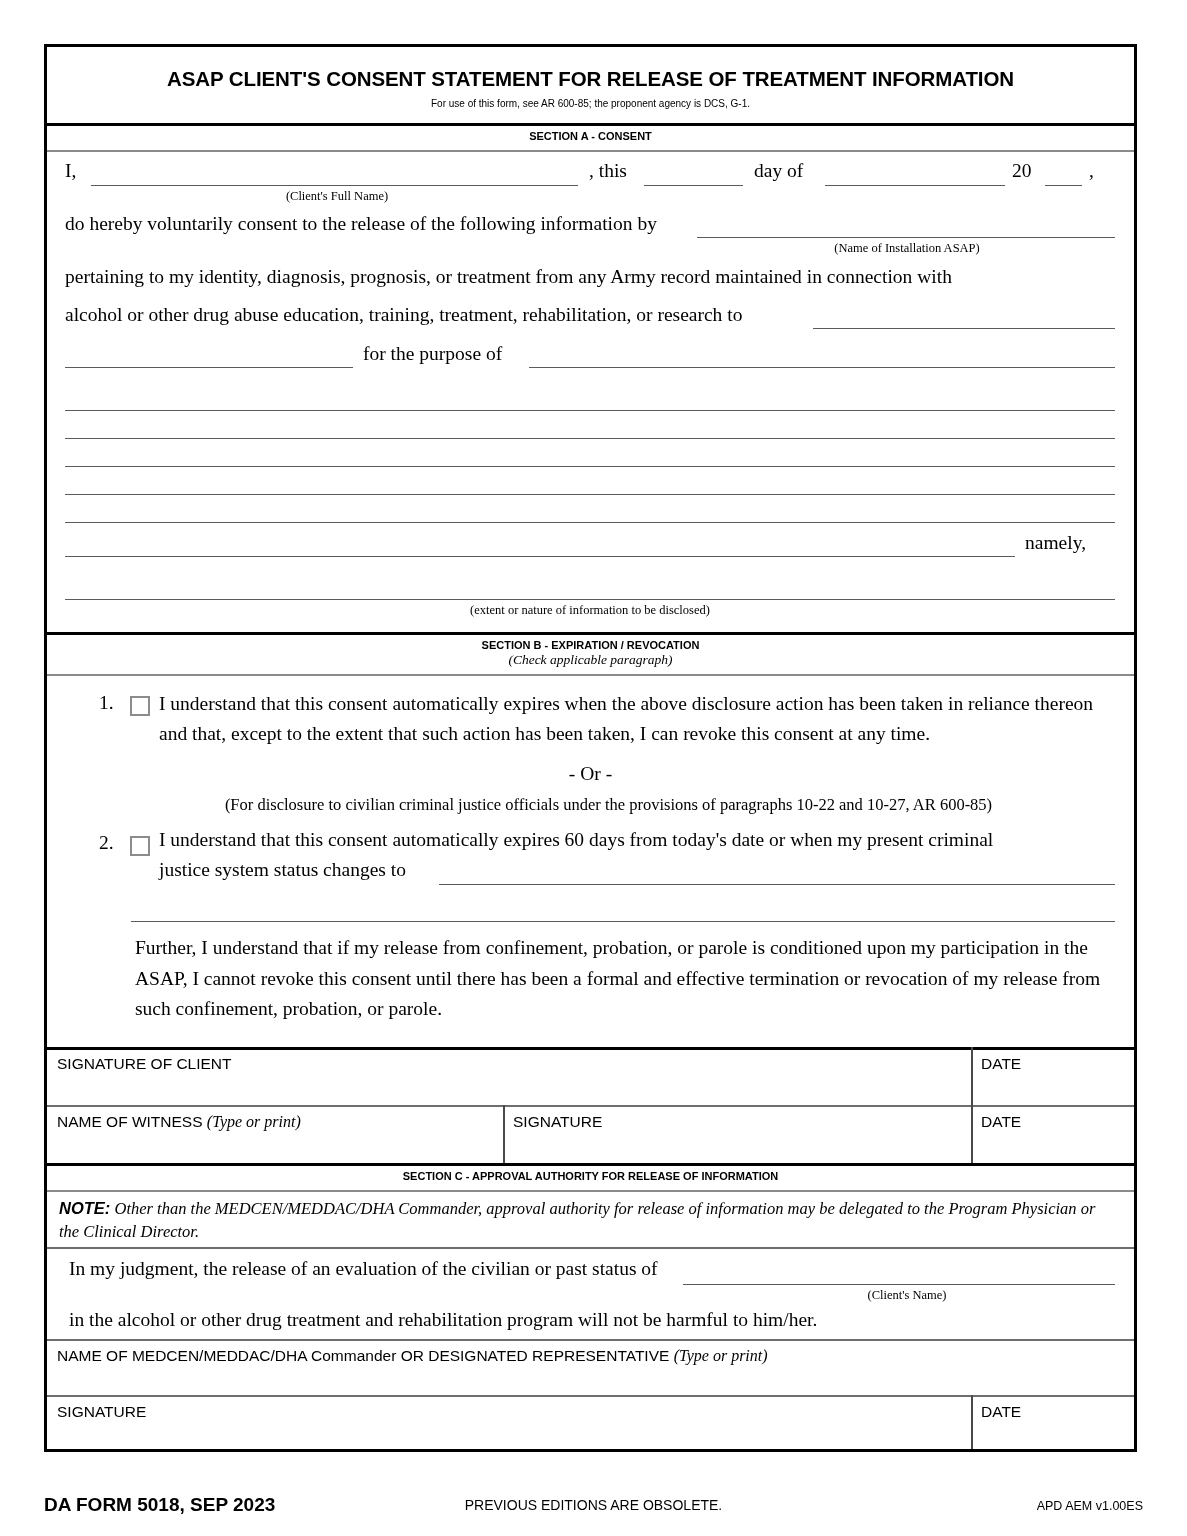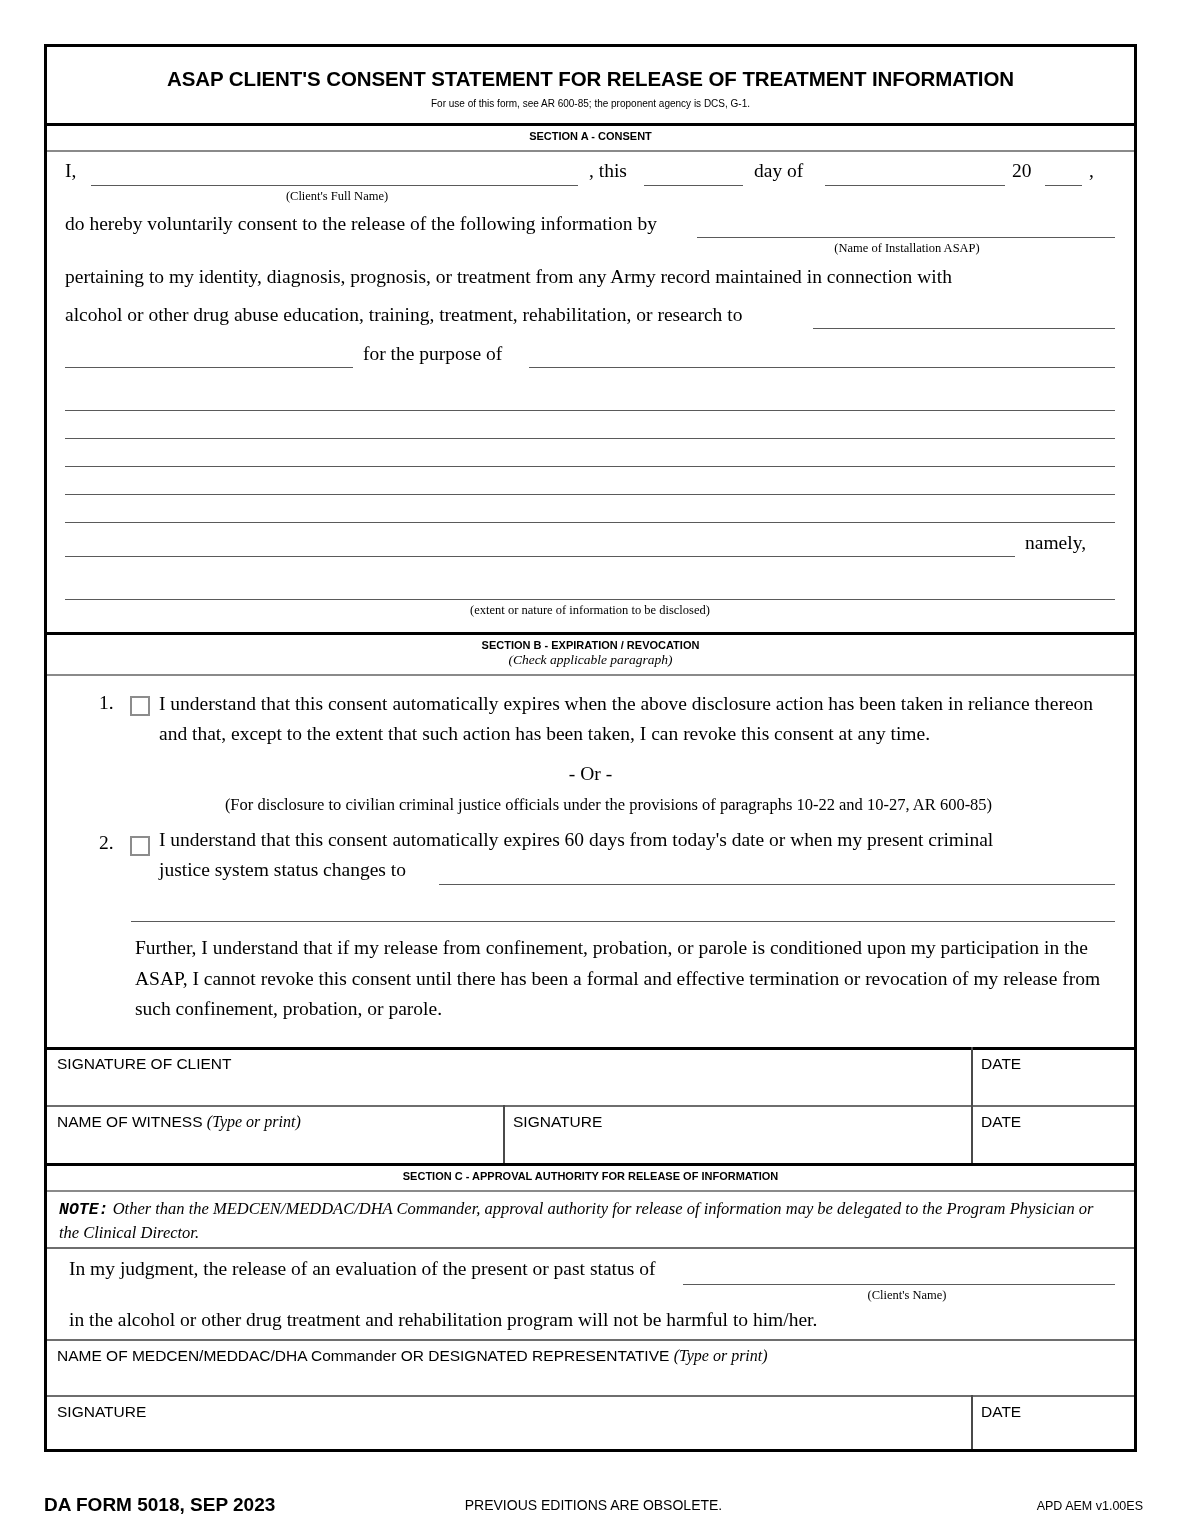--- a/index.html
+++ b/index.html
@@ -166,21 +166,21 @@
     font-size: 14px;
   }
   .footer-right {
     position: absolute;
     right: 0; top: 5px;
     font-family: "Liberation Sans", sans-serif;
     font-size: 12.5px;
   }
 
   .note-bold {
-    font-family: Liberation Mono, monospace;
+    font-family: Liberation Sans, sans-serif;
     font-weight: bold;
     font-style: italic;
   }
   .note-body {
     font-family: "Liberation Serif", serif;
     font-style: italic;
     font-size: 16.5px;
     line-height: 23px;
   }
 </style>
@@ -280,21 +280,21 @@
       <div class="sh-title">SECTION C - APPROVAL AUTHORITY FOR RELEASE OF INFORMATION</div>
     </div>
 
     <div class="note-body" style="position:absolute; left:12px; top:1150px; width:1058px;">
       <span class="note-bold">NOTE:</span>
       <span>Other than the MEDCEN/MEDDAC/DHA Commander, approval authority for release of information may be delegated to the Program Physician or the Clinical Director.</span>
     </div>
 
     <div class="hline" style="top:1200px;"></div>
 
-    <div class="btext" style="left:22px; top:1211px;">In my judgment, the release of an evaluation of the present or past status of</div>
+    <div class="btext" style="left:22px; top:1211px;">In my judgment, the release of an evaluation of the civilian or past status of</div>
     <div class="fill" style="left:636px; top:1237px; width:432px;"></div>
     <div class="caption" style="left:720px; top:1241px; width:280px;">(Client's Name)</div>
 
     <div class="btext" style="left:22px; top:1262px;">in the alcohol or other drug treatment and rehabilitation program will not be harmful to him/her.</div>
 
     <div class="hline" style="top:1292px;"></div>
     <div class="cell-label" style="left:10px; top:1300px;">
       <span>NAME OF MEDCEN/MEDDAC/DHA Commander OR DESIGNATED REPRESENTATIVE</span>
       <span class="ital">(Type or print)</span>
     </div>

